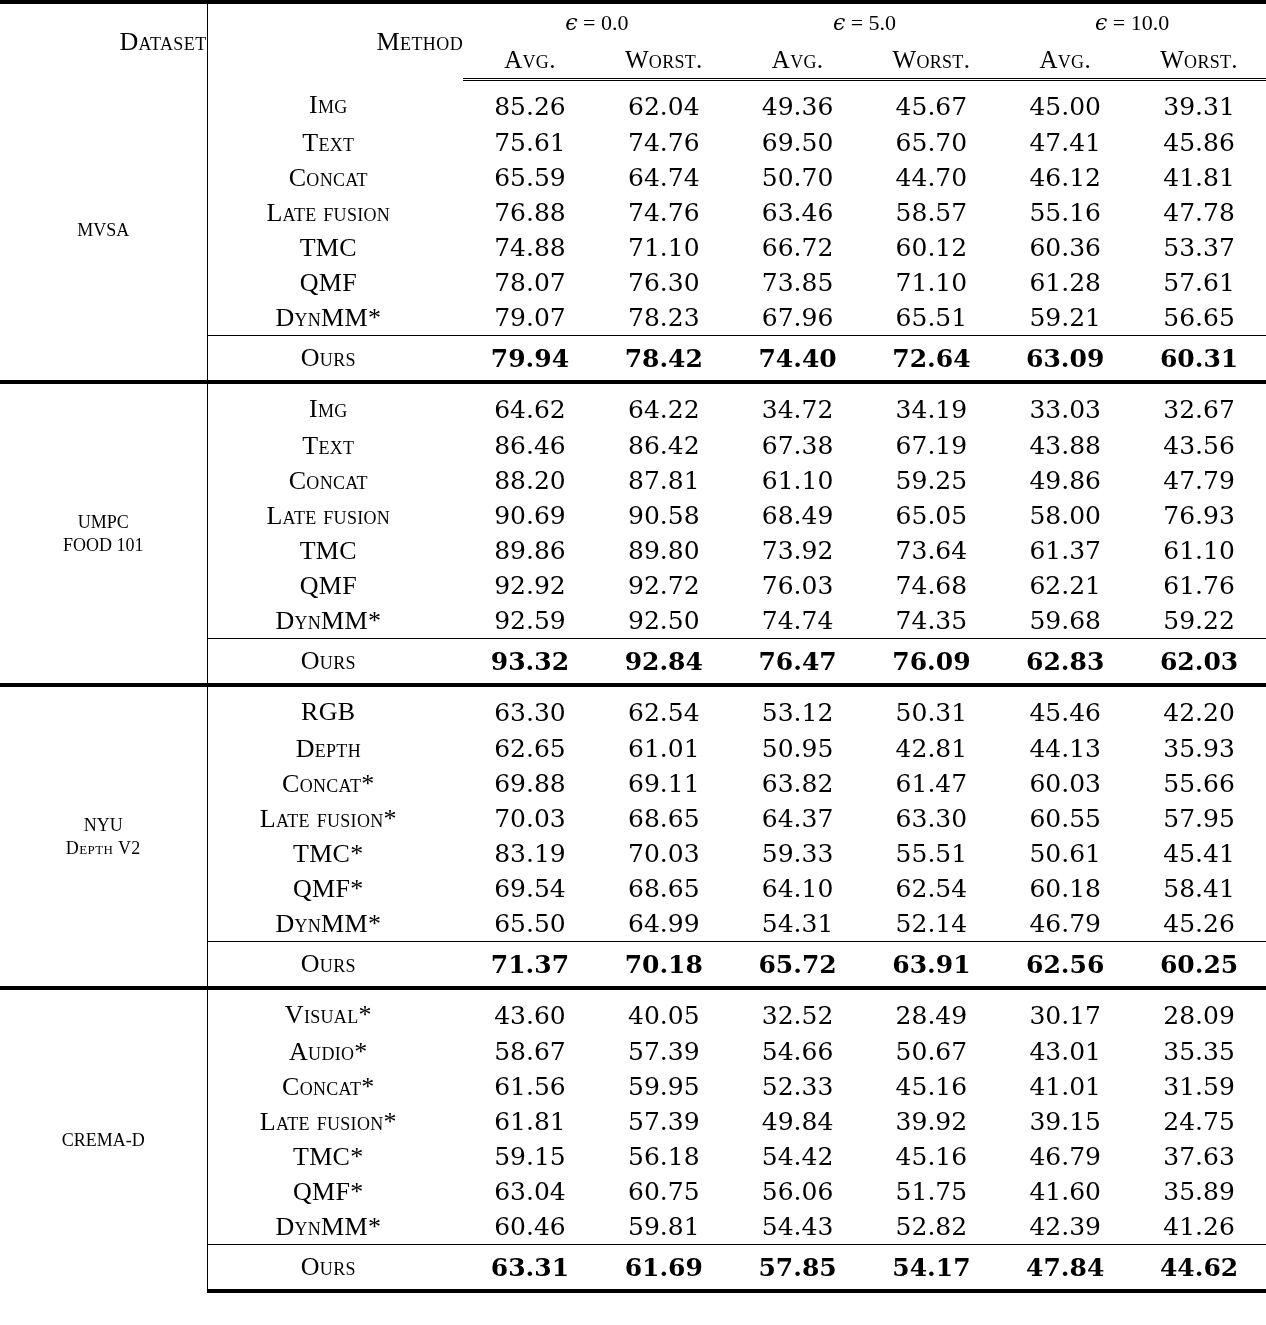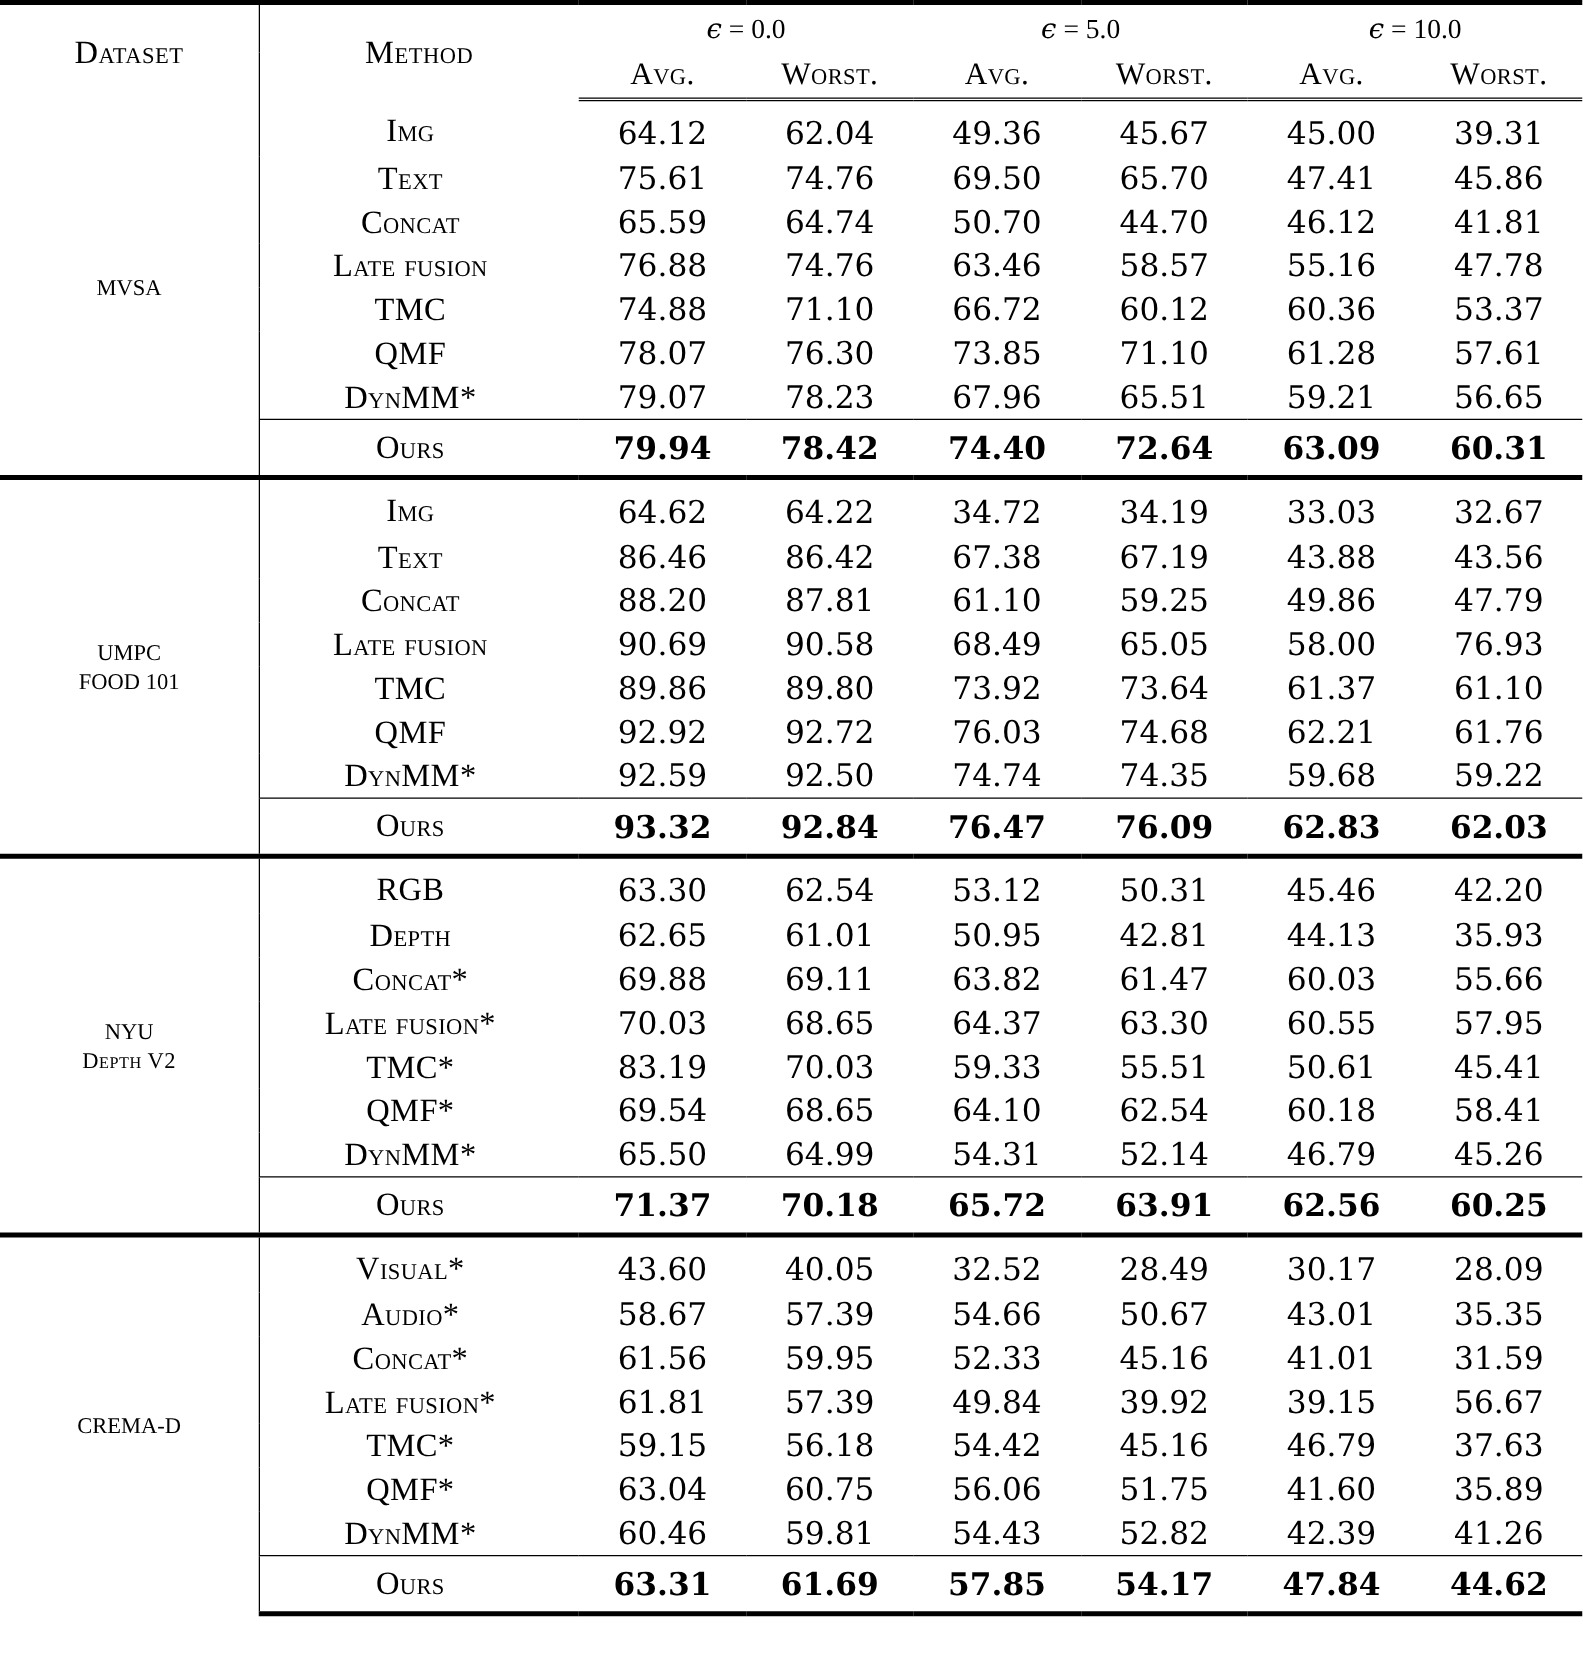--- a/index.html
+++ b/index.html
@@ -51,21 +51,21 @@
   td, th {
     padding: 0;
     vertical-align: middle;
     font-weight: normal;
   }
 
   .hdr-row-1 th { height: 38px; }
   .hdr-row-2 th { height: 36px; }
 
   th.h-dataset, th.h-method {
-    text-align: center;
+    text-align: right;
     font-variant: small-caps;
     font-size: 26px;
     letter-spacing: 0.4px;
   }
   th.h-eps {
     text-align: center;
     font-size: 22px;
     font-style: normal;
   }
   th.h-eps .eps-sym { font-style: italic; font-family: "DejaVu Serif", serif; }
@@ -139,21 +139,21 @@
         <th class="h-sub">Avg.</th>
         <th class="h-sub">Worst.</th>
       </tr>
     </thead>
     <tbody id="table-body">
         <tr class="first-in-block">
           <td class="dataset-cell" rowspan="8">
             <span class="ds-line">MVSA</span>
           </td>
           <td class="method-cell vline">Img</td>
-          <td class="num-cell">64.12</td>
+          <td class="num-cell">85.26</td>
           <td class="num-cell">62.04</td>
           <td class="num-cell">49.36</td>
           <td class="num-cell">45.67</td>
           <td class="num-cell">45.00</td>
           <td class="num-cell">39.31</td>
         </tr>
         <tr>
           <td class="method-cell vline">Text</td>
           <td class="num-cell">75.61</td>
           <td class="num-cell">74.76</td>
@@ -398,21 +398,21 @@
           <td class="num-cell">41.01</td>
           <td class="num-cell">31.59</td>
         </tr>
         <tr>
           <td class="method-cell vline">Late fusion*</td>
           <td class="num-cell">61.81</td>
           <td class="num-cell">57.39</td>
           <td class="num-cell">49.84</td>
           <td class="num-cell">39.92</td>
           <td class="num-cell">39.15</td>
-          <td class="num-cell">56.67</td>
+          <td class="num-cell">24.75</td>
         </tr>
         <tr>
           <td class="method-cell vline">TMC*</td>
           <td class="num-cell">59.15</td>
           <td class="num-cell">56.18</td>
           <td class="num-cell">54.42</td>
           <td class="num-cell">45.16</td>
           <td class="num-cell">46.79</td>
           <td class="num-cell">37.63</td>
         </tr>

